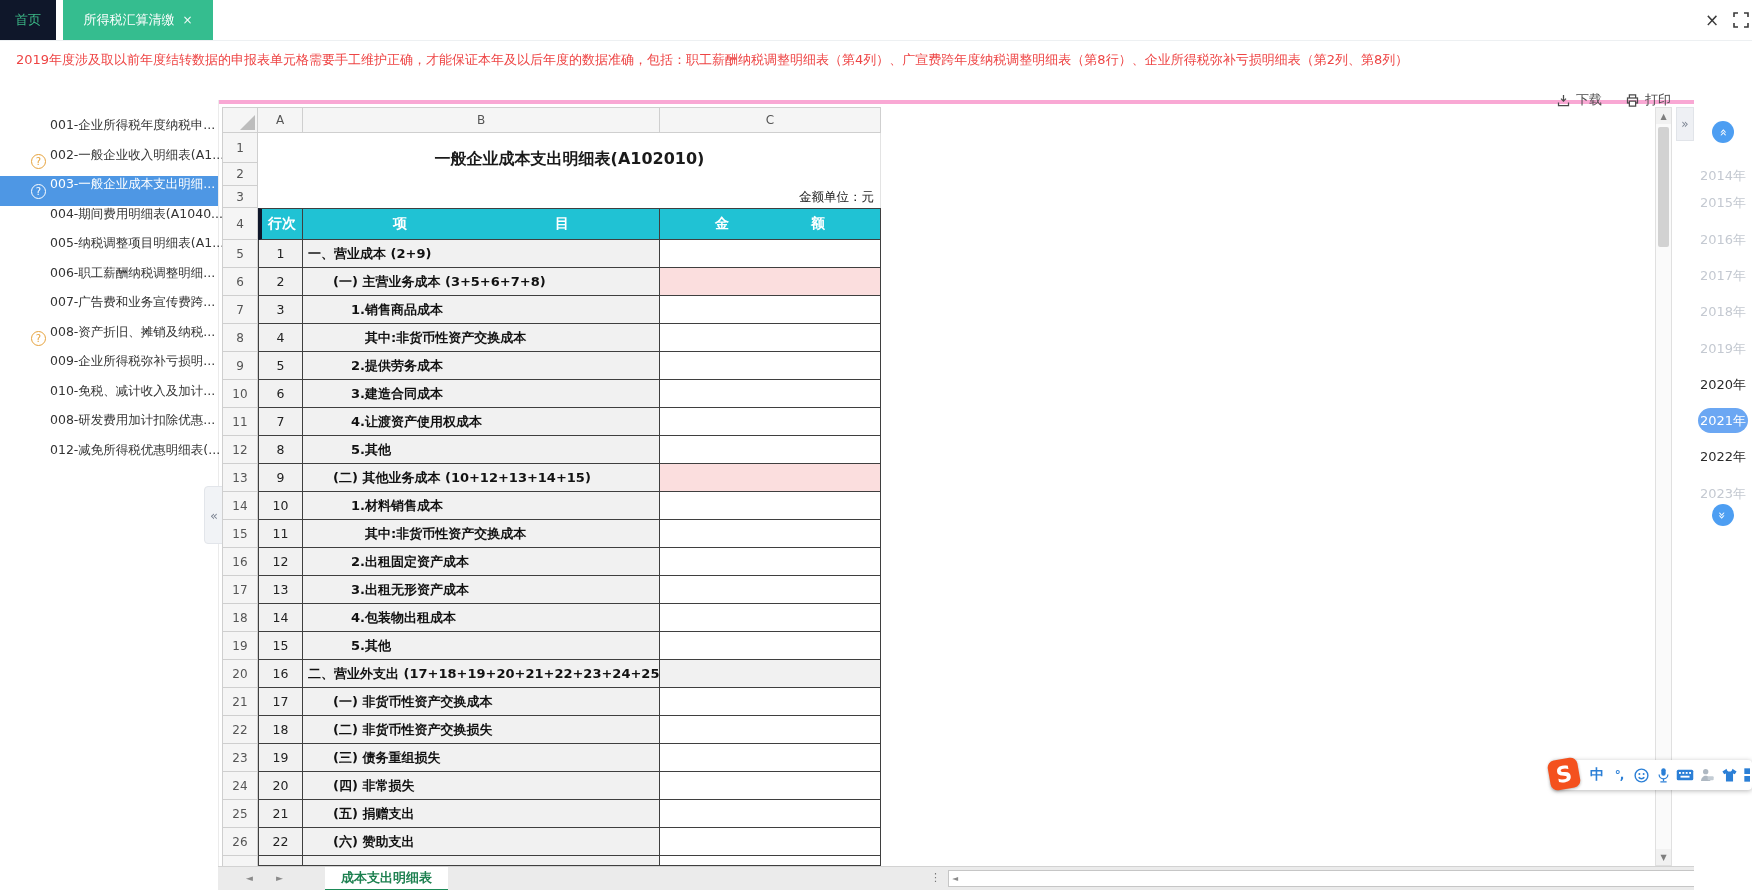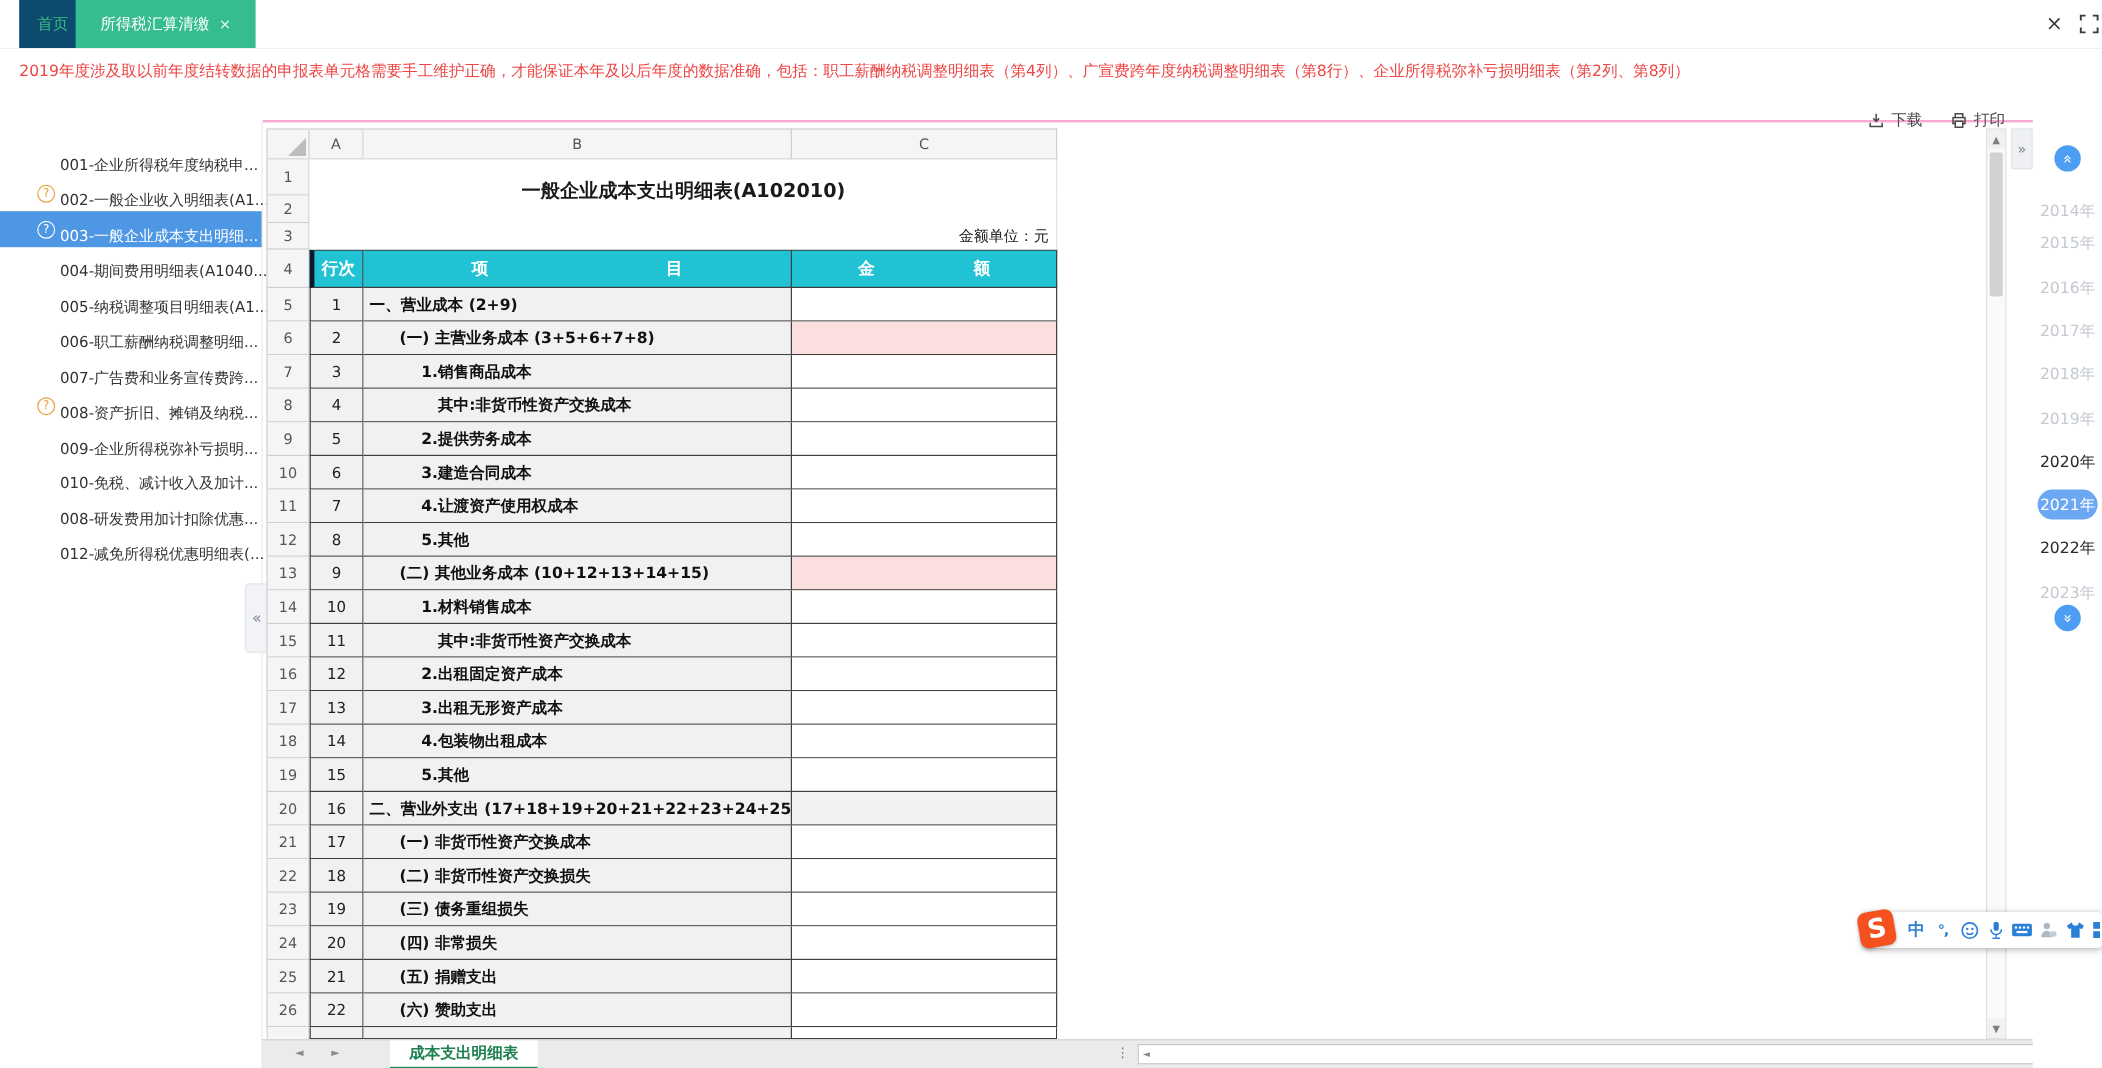--- a/index.html
+++ b/index.html
@@ -1,35 +1,35 @@
 <!DOCTYPE html>
 <html><head>
 <meta charset="utf-8">
 <style>
   html,body{margin:0;padding:0;background:#fff;}
   .stage{position:relative;width:1752px;height:890px;overflow:hidden;background:#fff;
          font-family:"DejaVu Sans","Liberation Sans",sans-serif;color:#333;}
   
   .tabbar{position:absolute;left:0;top:0;width:1752px;height:40px;background:#fff;border-bottom:1px solid #edf0f2;}
-  .tab-home{position:absolute;left:16px;top:0;width:56px;height:40px;background:#0c4a6e;color:#3cb987;
+  .tab-home{position:absolute;left:0;top:0;width:56px;height:40px;background:#0f172a;color:#3cb987;
             font-size:13px;display:flex;align-items:center;justify-content:center;cursor:pointer;}
   .tab-active{position:absolute;left:63px;top:0;width:150px;height:40px;background:#35bd8f;color:#fff;
               font-size:13px;display:flex;align-items:center;justify-content:center;gap:8px;cursor:pointer;}
   .tab-close{font-size:12px;opacity:.95;}
   .win-close{position:absolute;left:1698px;top:6px;width:28px;height:28px;display:flex;align-items:center;
              justify-content:center;font-size:17px;color:#3a3a3a;cursor:pointer;}
   .win-full{position:absolute;left:1731px;top:10px;width:20px;height:20px;cursor:pointer;}
   
-  .notice{position:absolute;left:0;top:41px;width:1752px;height:59px;background:#fff;border-bottom:2px solid #f9a8d4;}
+  .notice{position:absolute;left:0;top:41px;width:1752px;height:59px;background:#fff;border-bottom:4px solid #f9a8d4;}
   .notice-text{position:absolute;left:16px;top:9px;width:1438px;font-size:13px;line-height:20px;color:#ee4444;font-weight:500;}
   .act-btn{position:absolute;top:70px;height:20px;display:flex;align-items:center;gap:5px;font-size:13px;color:#4a4a4a;cursor:pointer;margin-top:20px;}
   .act-dl{left:1556px;} .act-pr{left:1625px;}
   
   .sidebar{position:absolute;left:0;top:100px;width:218px;height:790px;background:#fff;border-right:1px solid #ebebeb;}
-  .sb-item{position:relative;height:29.5px;display:flex;align-items:flex-end;padding-left:50px;font-size:12.5px;
+  .sb-item{position:relative;height:29.5px;display:flex;align-items:flex-start;padding-left:50px;font-size:12.5px;
            color:#333;cursor:pointer;white-space:nowrap;}
   .sb-list{padding-top:17px;}
   .sb-item.selected{background:#4e97e4;color:#fff;}
   .help-ico{position:absolute;left:31px;top:7.5px;width:13px;height:13px;border:1px solid #e6a23c;border-radius:50%;
             color:#e6a23c;font-size:10px;line-height:13px;text-align:center;}
   .sb-item.selected .help-ico{border-color:#fff;color:#fff;}
   .collapse-tab{position:absolute;left:204px;top:486px;width:18px;height:56px;background:#f1f3f6;border:1px solid #e2e5ea;
                 border-radius:4px 0 0 4px;display:flex;align-items:center;justify-content:center;color:#7d8593;font-size:13px;cursor:pointer;}
   
   .grid{position:absolute;left:222px;top:107px;width:659px;height:759px;background:#fff;font-size:13px;}

